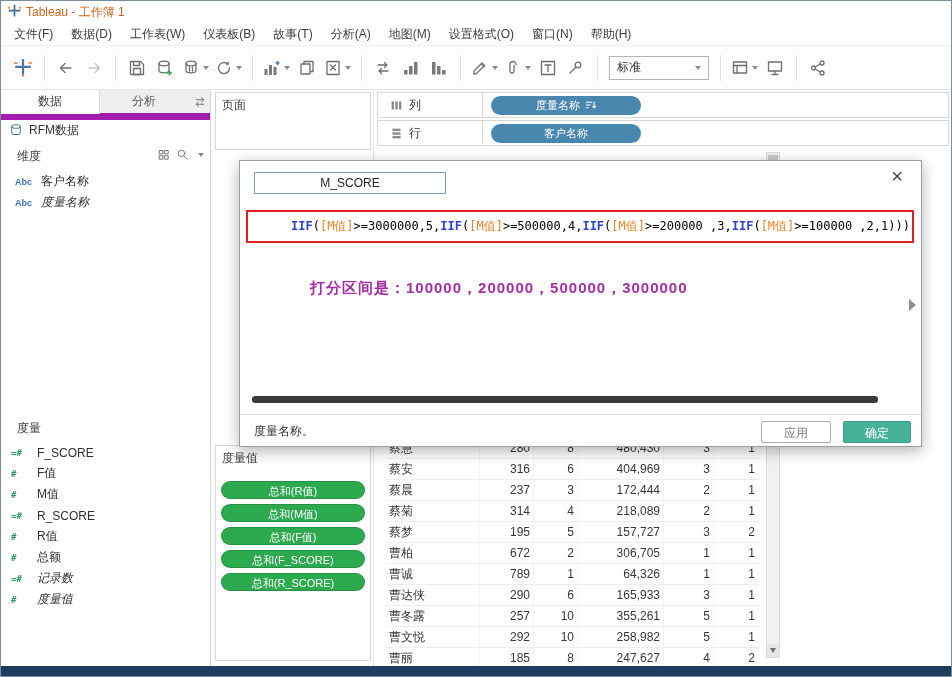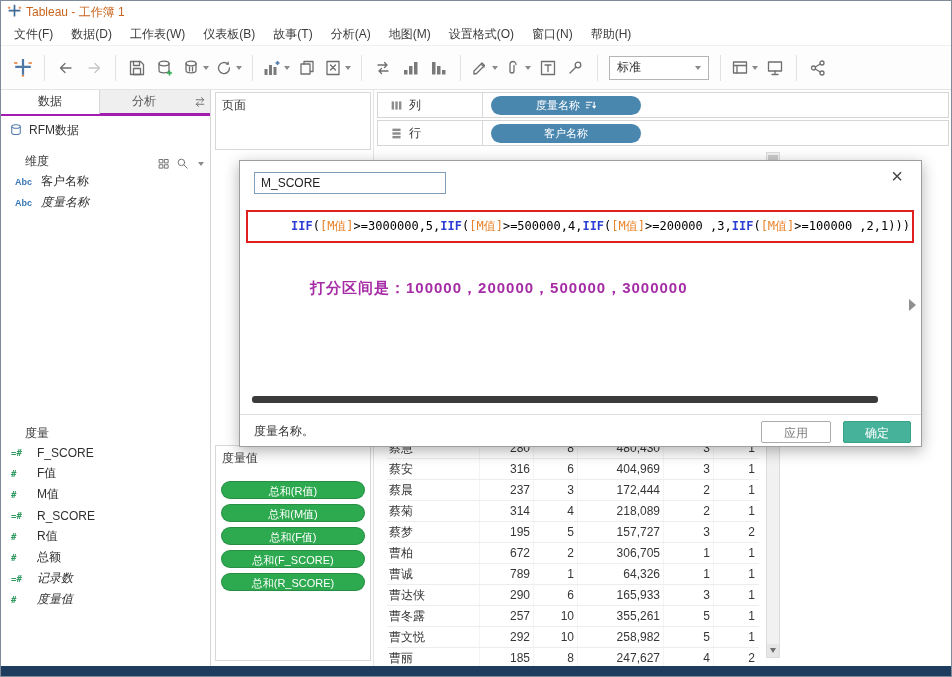--- a/index.html
+++ b/index.html
@@ -20,28 +20,28 @@
   svg{display:block;}
   .ic{stroke:#6f6f6f;stroke-width:1.3;fill:none;stroke-linecap:round;stroke-linejoin:round;}
   .ic-fill{fill:#7a7a7a;stroke:none;}
   .disabled .ic{stroke:#c6c6c6;}
   
   .body{position:absolute;left:0;top:89px;width:952px;height:578px;background:#fff;}
   .sidebar{position:absolute;left:0;top:0;width:210px;height:100%;border-right:1px solid #d5d5d5;box-sizing:border-box;background:#fff;}
   .cards-col{position:absolute;left:211px;top:0;width:162px;height:100%;border-right:1px solid #e3e3e3;box-sizing:border-box;}
   .sheet{position:absolute;left:374px;top:0;width:578px;height:100%;}
   
-  .side-tabs{position:absolute;left:0;top:0;width:100%;height:23px;background:#efefef;border-bottom:3px solid #a21caf;display:flex;}
+  .side-tabs{position:absolute;left:0;top:0;width:100%;height:23px;background:#efefef;border-bottom:7px solid #a21caf;display:flex;}
   .side-tab{font-size:12px;color:#3c3c3c;line-height:23px;text-align:center;}
   .side-tab.active{width:98px;background:#fff;border-right:1px solid #d8d8d8;margin-bottom:-1px;}
   .side-tab.inactive{width:88px;color:#555;}
   .pane-toggle{margin-left:auto;margin-right:4px;display:flex;align-items:center;}
   .ds-row{position:absolute;left:0;top:28px;width:100%;height:24px;display:flex;align-items:center;padding-left:8px;box-sizing:border-box;}
   .ds-row .ds-label{font-size:12px;color:#333;margin-left:6px;}
-  .sec-head{position:absolute;width:100%;height:22px;display:flex;align-items:flex-end;padding:0 6px 0 24px;box-sizing:border-box;}
+  .sec-head{position:absolute;width:100%;height:22px;display:flex;align-items:flex-start;padding:0 6px 0 16px;box-sizing:border-box;}
   .sec-head .sec-label{font-size:12px;color:#3b3b3b;}
   .sec-icons{margin-left:auto;display:flex;align-items:center;gap:6px;}
   #dims-head{top:58px;}
   #meas-head{top:330px;}
   #dim-list{position:absolute;left:4px;top:81px;width:100%;}
   #measure-list{position:absolute;left:0;top:352px;width:100%;}
   .field-row{height:21px;display:flex;align-items:center;padding-left:10px;font-size:12px;color:#2f2f2f;cursor:default;}
   .field-row.italic .f-label{font-style:italic;}
   .f-icon{width:26px;font-size:9px;font-weight:bold;flex:0 0 26px;}
   .f-icon.dim{color:#3a78b5;}
@@ -66,21 +66,21 @@
   #table-body{position:absolute;left:12px;top:348px;width:372px;}
   .t-row{display:grid;grid-template-columns:92px 54px 44px 86px 50px 45px;height:20px;line-height:20px;font-size:12px;color:#363636;border-bottom:1px solid #ededed;}
   .t-name{padding-left:2px;white-space:nowrap;overflow:hidden;}
   .t-num{text-align:right;padding-right:3px;border-left:1px solid #f4f4f4;}
   .vscroll{position:absolute;left:391px;top:62px;width:14px;height:506px;background:#f1f1f1;border:1px solid #dcdcdc;box-sizing:border-box;}
   .vscroll .thumb{position:absolute;left:1px;top:2px;width:10px;height:58px;background:#c9c9c9;}
   .vscroll .down-btn{position:absolute;left:0;bottom:0;width:12px;height:13px;background:#e6e6e6;display:flex;align-items:center;justify-content:center;}
   .tri-down{width:0;height:0;border-left:3.5px solid transparent;border-right:3.5px solid transparent;border-top:5px solid #6f6f6f;}
   
   .dialog{position:absolute;left:238px;top:159px;width:683px;height:287px;background:#fff;border:1px solid #9e9e9e;box-sizing:border-box;box-shadow:0 4px 14px rgba(0,0,0,0.3);z-index:30;}
-  .dlg-name{position:absolute;left:14px;top:11px;width:178px;height:20px;border:1px solid #7f9db9;font-size:12px;padding:0 6px;box-sizing:content-box;font-family:"Liberation Sans",sans-serif;color:#222;}
+  .dlg-name{position:absolute;left:14px;top:11px;width:178px;height:20px;border:1px solid #7f9db9;font-size:12px;padding:0 6px;box-sizing:content-box;font-family:"Liberation Sans",sans-serif;color:#222;text-align:center;}
   .dlg-close{position:absolute;right:12px;top:4px;font-size:20px;color:#444;background:none;border:none;line-height:1;cursor:default;}
   .formula-box{position:absolute;left:6px;top:49px;width:668px;height:33px;border:2px solid var(--highlight_border);box-sizing:border-box;display:flex;align-items:center;overflow:hidden;background:#fff;}
   #formula-text{font-family:"DejaVu Sans Mono","Liberation Mono",monospace;font-size:12px;white-space:nowrap;padding:0 3px;color:#000;margin-left:40px;}
   .tok-keyword{color:var(--formula_keyword);font-weight:bold;}
   .tok-field{color:var(--formula_field);}
   .tok-plain{color:#000;}
   .dlg-note{position:absolute;left:70px;top:118px;font-size:15px;font-weight:bold;color:var(--annotation);letter-spacing:1px;}
   .fx-arrow{position:absolute;right:5px;top:138px;width:0;height:0;border-top:6px solid transparent;border-bottom:6px solid transparent;border-left:7px solid #909090;}
   .dlg-hscroll{position:absolute;left:12px;top:235px;width:626px;height:7px;background:#3b3b3b;border-radius:3px;}
   .dlg-footer{position:absolute;left:0;top:253px;width:100%;height:34px;border-top:1px solid #dcdcdc;box-sizing:border-box;}

